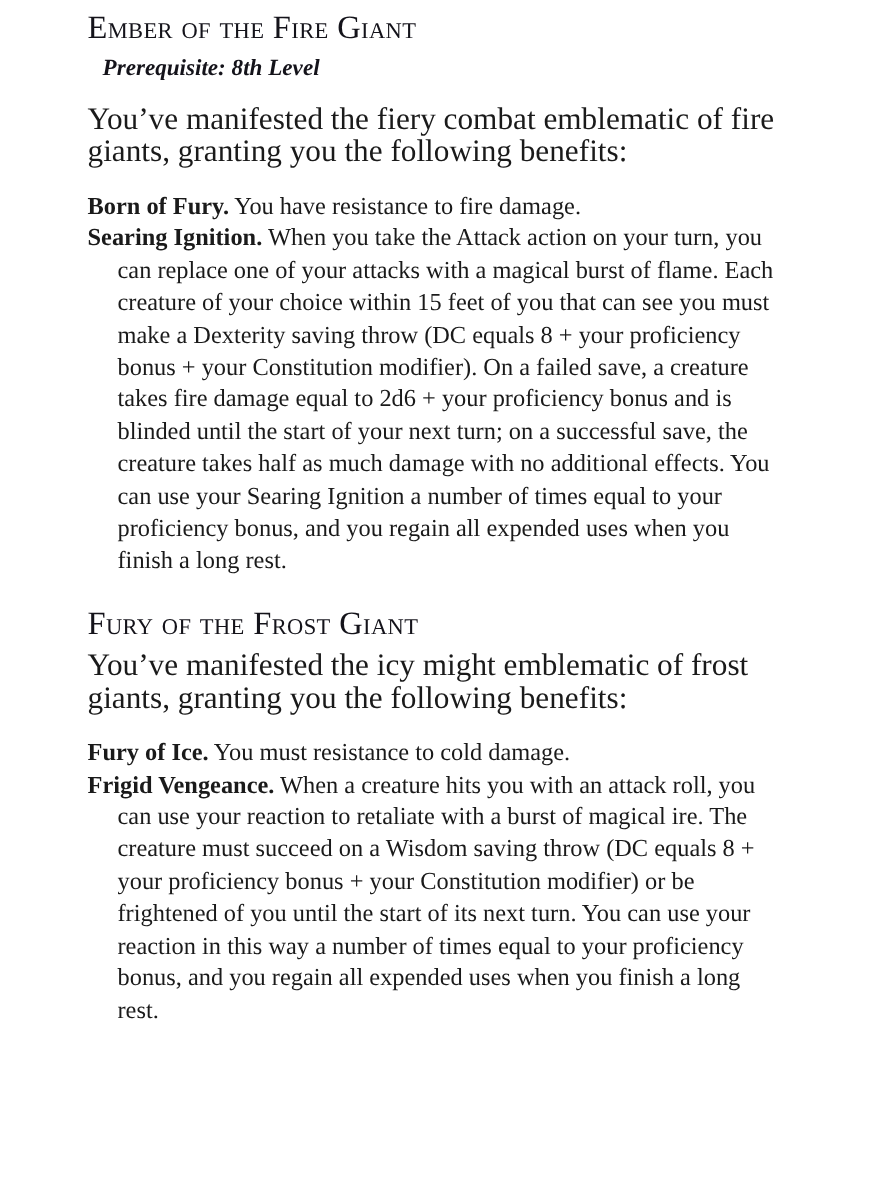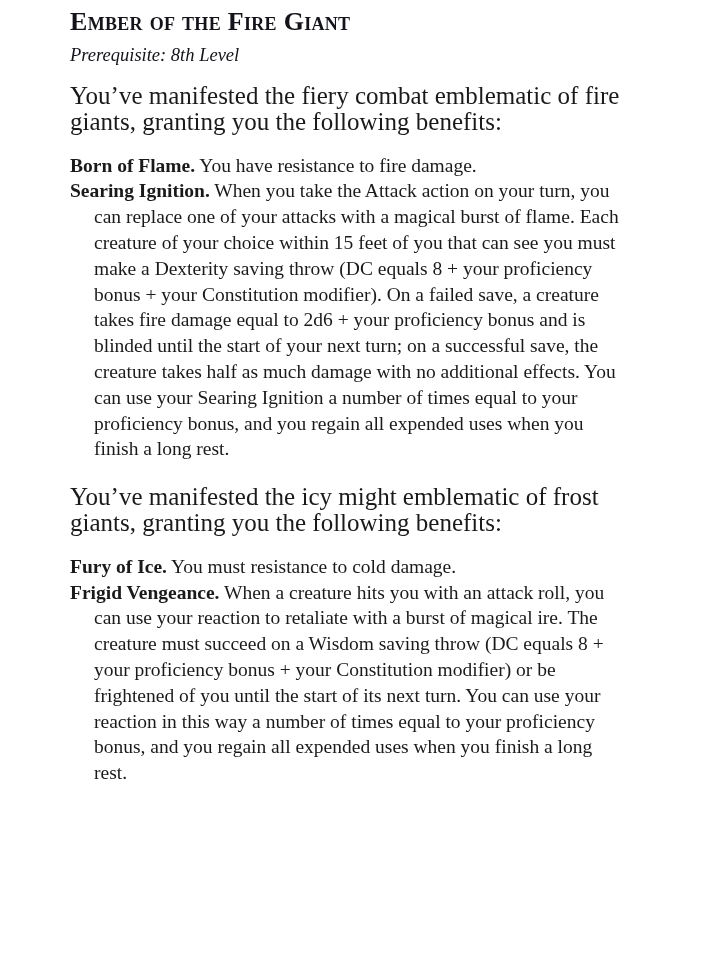--- a/index.html
+++ b/index.html
@@ -21,36 +21,36 @@
     height: 955px;
     padding: 7px 92px 0 70px;
     background: #ffffff;
   }
 
   .feat-block { margin: 0; }
 
   .feat-heading {
     font-family: "Liberation Serif", "DejaVu Serif", serif;
     font-variant: small-caps;
-    font-weight: 700;
+    font-weight: 400;
     font-size: 26px;
     line-height: 30px;
     letter-spacing: 0.3px;
     color: #14131a;
     margin: 0 0 6px 0;
     white-space: nowrap;
   }
 
   .prerequisite {
     font-style: italic;
-    font-weight: 400;
+    font-weight: 700;
     font-size: 18.5px;
     line-height: 24px;
     color: #14131a;
-    margin: 0 0 16px 0;
+    margin: 0 0 16px 12px;
   }
 
   .intro {
     font-size: 25px;
     line-height: 25.8px;
     margin: 0 0 18px 0;
     color: #1a1a1a;
     max-width: 552px;
   }
 
@@ -75,28 +75,29 @@
 </head>
 <body>
 
 <div class="page">
 
   <section class="feat-block">
     <h2 class="feat-heading">Ember of the Fire Giant</h2>
     <p class="prerequisite">Prerequisite: 8th Level</p>
     <p class="intro">You’ve manifested the fiery combat emblematic of fire giants, granting you the following benefits:</p>
     <div class="benefit-list">
-      <p class="benefit"><span class="benefit-name">Born of Flame.</span><span class="benefit-text"> You have resistance to fire damage.</span></p>
+      <p class="benefit"><span class="benefit-name">Born of Fury.</span><span class="benefit-text"> You have resistance to fire damage.</span></p>
       <p class="benefit"><span class="benefit-name">Searing Ignition.</span><span class="benefit-text"> When you take the Attack action on your turn, you can replace one of your attacks with a magical burst of flame. Each creature of your choice within 15 feet of you that can see you must make a Dexterity saving throw (DC equals 8 + your proficiency bonus + your Constitution modifier). On a failed save, a creature takes fire damage equal to 2d6 + your proficiency bonus and is blinded until the start of your next turn; on a successful save, the creature takes half as much damage with no additional effects. You can use your Searing Ignition a number of times equal to your proficiency bonus, and you regain all expended uses when you finish a long rest.</span></p>
     </div>
   </section>
 
   <div class="section-gap"></div>
 
   <section class="feat-block">
+    <h2 class="feat-heading">Fury of the Frost Giant</h2>
     <p class="intro">You’ve manifested the icy might emblematic of frost giants, granting you the following benefits:</p>
     <div class="benefit-list">
       <p class="benefit"><span class="benefit-name">Fury of Ice.</span><span class="benefit-text"> You must resistance to cold damage.</span></p>
       <p class="benefit"><span class="benefit-name">Frigid Vengeance.</span><span class="benefit-text"> When a creature hits you with an attack roll, you can use your reaction to retaliate with a burst of magical ire. The creature must succeed on a Wisdom saving throw (DC equals 8 + your proficiency bonus + your Constitution modifier) or be frightened of you until the start of its next turn. You can use your reaction in this way a number of times equal to your proficiency bonus, and you regain all expended uses when you finish a long rest.</span></p>
     </div>
   </section>
 
 </div>
 
 </body></html>

